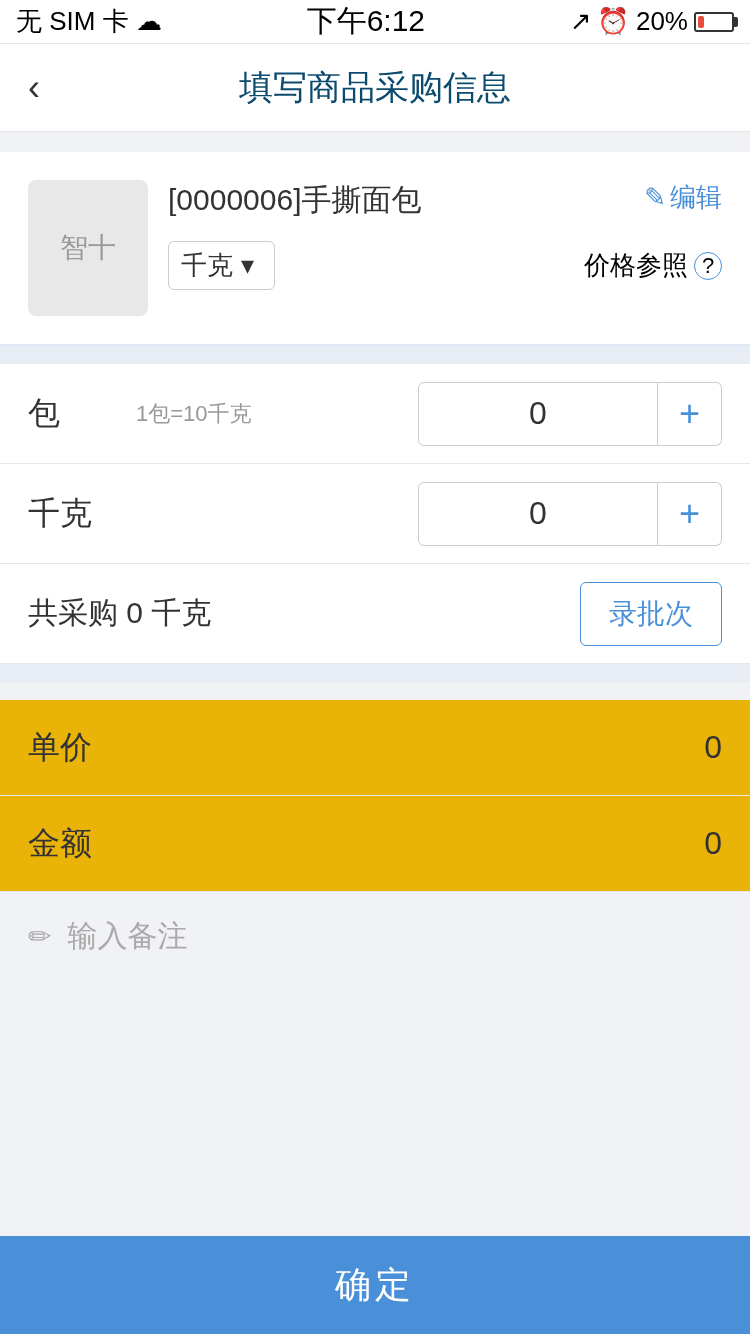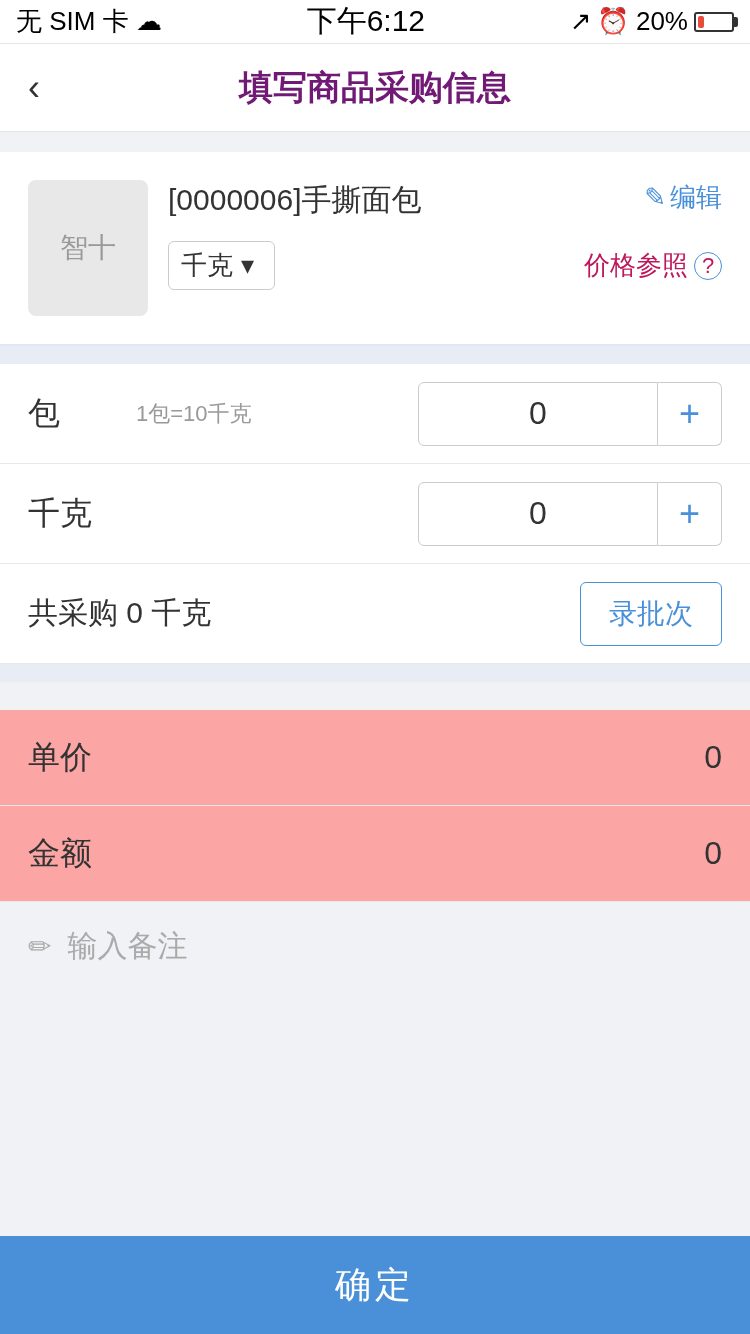--- a/index.html
+++ b/index.html
@@ -43,21 +43,21 @@
       display: flex;
       align-items: center;
       justify-content: center;
       border-bottom: 1px solid #e5e5e5;
       position: relative;
     }
     .nav-back {
       position: absolute; left: 28px; top: 50%; transform: translateY(-50%);
       font-size: 36px; color: #333; cursor: pointer;
     }
-    .nav-title { font-size: 34px; font-weight: 700; color: #701a75; }
+    .nav-title { font-size: 34px; font-weight: 400; color: #0c4a6e; }
 
     
     .product-card {
       background: #fff;
       margin-top: 20px;
       padding: 28px 28px 28px 28px;
       display: flex;
       align-items: flex-start;
       gap: 20px;
       border-bottom: 2px solid #e0e8f5;
@@ -76,21 +76,21 @@
     .edit-btn { font-size: 26px; color: #4a90d9; display: flex; align-items: center; gap: 4px; white-space: nowrap; }
     .product-unit-row {
       display: flex; align-items: center; margin-top: 20px; justify-content: space-between;
     }
     .unit-label { font-size: 28px; color: #666; margin-right: 12px; }
     .unit-select {
       border: 1px solid #ccc; border-radius: 6px; padding: 6px 20px 6px 12px;
       font-size: 26px; color: #333; background: #fff; position: relative;
       display: flex; align-items: center; gap: 8px;
     }
-    .price-ref { font-size: 26px; color: #be185d; display: flex; align-items: center; gap: 6px; }
+    .price-ref { font-size: 26px; color: #000000; display: flex; align-items: center; gap: 6px; }
 
     
     .section-sep {
       height: 18px; background: #e8edf5; width: 100%;
     }
 
     
     .input-section { background: #fff; }
     .input-row {
       display: flex; align-items: center; padding: 0 28px;
@@ -121,21 +121,21 @@
       border-bottom: 1px solid #e8e8e8;
     }
     .summary-text { font-size: 30px; color: #333; }
     .record-btn {
       border: 1px solid #4a90d9; border-radius: 6px;
       padding: 12px 28px; font-size: 28px; color: #4a90d9;
       background: #fff; cursor: pointer;
     }
 
     
-    .price-section { background: #fca5a5; margin-top: 28px; }
+    .price-section { background: #eab308; margin-top: 18px; }
     .price-row {
       display: flex; align-items: center; justify-content: space-between;
       padding: 0 28px; height: 96px; border-bottom: 1px solid #e8e8e8;
     }
     .price-label { font-size: 32px; color: #333; }
     .price-value { font-size: 32px; color: #333; }
 
     
     .notes-section {
       background: #f0f2f5; margin-top: 0;

